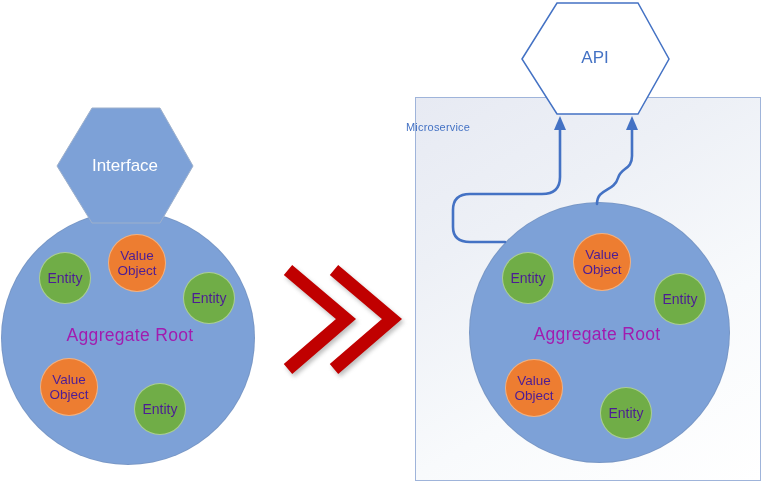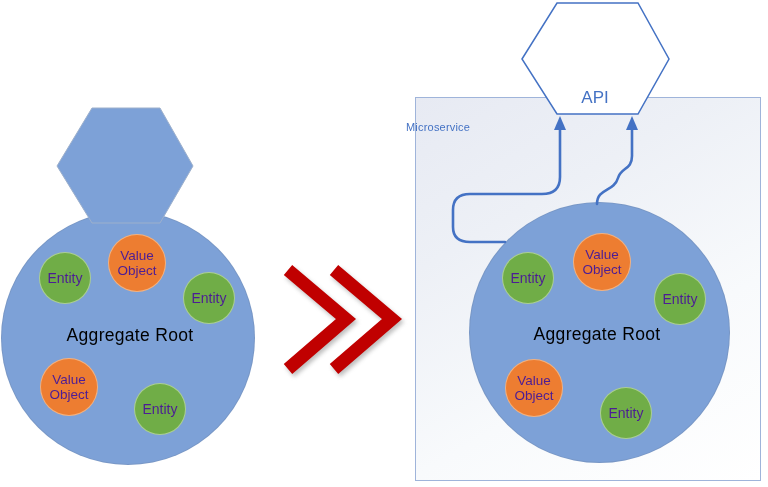--- a/index.html
+++ b/index.html
@@ -38,46 +38,47 @@
   .entity{
     background:#70AD47;border:1.5px solid rgba(220,235,205,0.55);
     font-size:14px;
     text-align:center;
   }
   .vobject{
     background:#ED7D31;border:1.5px solid rgba(250,220,190,0.55);
     font-size:13.5px;line-height:1.12;padding:2px;
   }
   .agg-label{
-    color:#000000;font-size:17.5px;letter-spacing:.3px;
+    color:#a21caf;font-size:17.5px;letter-spacing:.3px;
     text-align:center;
   }
   
   .hex-label{
     display:flex;align-items:center;justify-content:center;
     text-align:center;
   }
   #interface-label{left:55px;top:106px;width:140px;height:119px;color:#ffffff;font-size:17px;}
-  #api-label{left:519px;top:0px;width:152px;height:116px;color:#4472C4;font-size:17px;margin-top:40px;}
+  #api-label{left:519px;top:0px;width:152px;height:116px;color:#4472C4;font-size:17px;}
   .svg-layer{position:absolute;left:0;top:0;pointer-events:none;}
   #chevron-svg{filter:drop-shadow(2px 3px 2px rgba(110,110,110,0.45));}
 </style>
 </head>
 <body>
 
 <div id="canvas">
 
   <div class="abs" id="ms-box"></div>
   <div class="abs" id="ms-label">Microservice</div>
 
   <div class="abs agg-circle" id="agg-left"></div>
 
   <svg class="abs" style="left:55px;top:106px;" width="140" height="119">
     <polygon points="2,60 37,2 105,2 138,60 105,117 37,117" fill="#7DA1D7" stroke="#9DB0CC" stroke-width="1"></polygon>
   </svg>
+  <div class="abs hex-label" id="interface-label">Interface</div>
 
   <div class="abs node entity" style="left:39px;top:252px;width:52px;height:52px;">Entity</div>
   <div class="abs node vobject" style="left:108px;top:234px;width:58px;height:58px;">Value Object</div>
   <div class="abs node entity" style="left:183px;top:272px;width:52px;height:52px;">Entity</div>
   <div class="abs node vobject" style="left:40px;top:358px;width:58px;height:58px;">Value Object</div>
   <div class="abs node entity" style="left:134px;top:383px;width:52px;height:52px;">Entity</div>
   <div class="abs agg-label" style="left:30px;top:325px;width:200px;">Aggregate Root</div>
 
   <div class="abs agg-circle" id="agg-right"></div>
 

